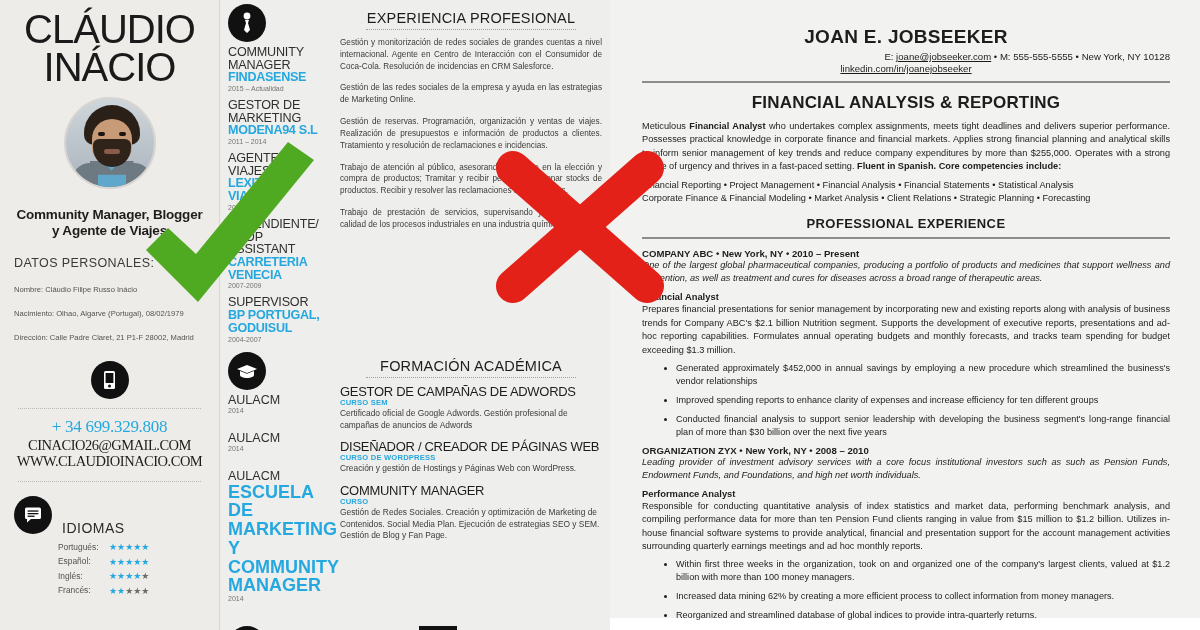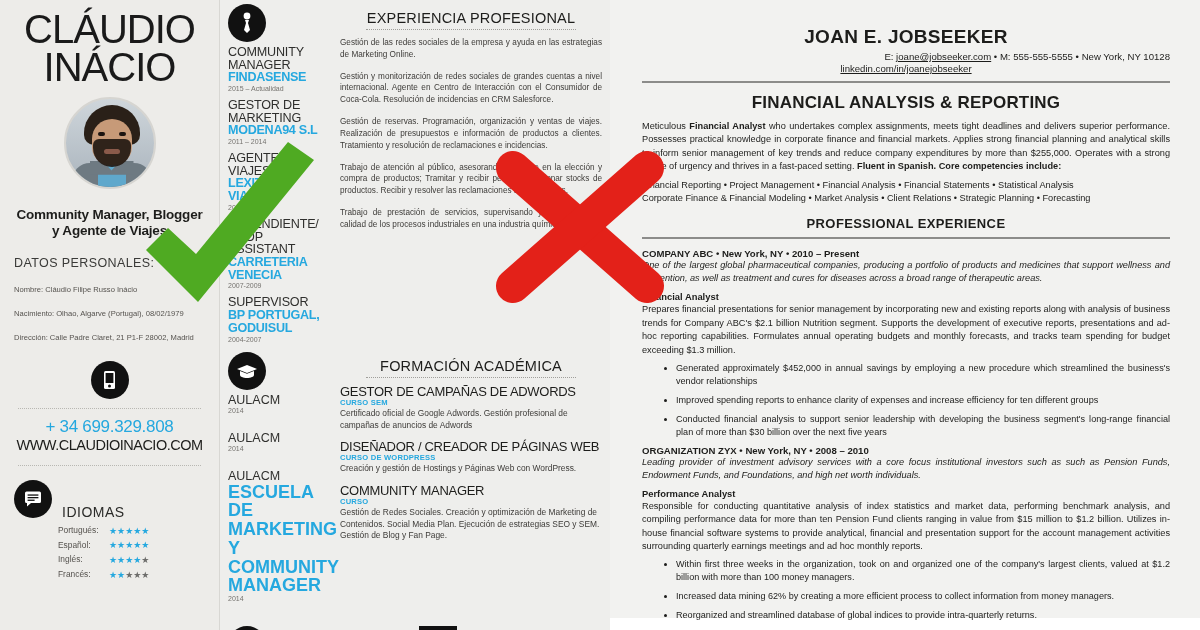--- a/index.html
+++ b/index.html
@@ -45,21 +45,21 @@
   .sec-label { margin-top: 16px; font-size: 12.5px; letter-spacing: .4px; color:#3a3a38; font-weight:500; }
   .pdata { margin-top: 13px; font-size: 7.6px; line-height: 1.75; color: #55524e; }
   .pdata p { margin-bottom: 11px; }
 
   .circ-icon {
     width: 38px; height: 38px; border-radius: 50%; background: #111;
     display: flex; align-items: center; justify-content: center; color: #fff;
   }
   .center-icon { display:flex; justify-content:center; margin-top: 16px; }
   .dashline { border-top: 1px dotted #b9b8b3; margin: 9px 4px 0 4px; }
-  .contact { text-align:center; margin-top: 8px; }
+  .contact { text-align:center; margin-top: 8px; font-family: Liberation Serif, serif; }
   .phone { color: #25a8df; font-size: 17px; font-weight: 500; letter-spacing: -0.3px; }
   .cmail { color: #1d1d1b; font-size: 14.5px; letter-spacing: -0.5px; line-height: 1.12; }
   .idiomas-row { display:flex; align-items:center; gap: 10px; margin-top: 14px; }
   .idiomas-title { font-size: 14px; letter-spacing:.5px; color:#2b2b29; align-self:flex-end; margin-bottom:-2px;}
   .lang-list { margin-top: 6px; padding-left: 44px; font-size: 8.4px; color:#55524e; }
   .lang-row { display:flex; align-items:center; gap:5px; line-height:1.62; }
   .lang-name { width: 46px; }
   .stars { letter-spacing: 0px; font-size: 9px; }
   .st-on { color: #25a8df; }
   .st-off { color: #6d6d6b; }
@@ -163,20 +163,21 @@
               <rect x="1" y="1" width="11" height="18" rx="1.5" fill="#fff"></rect>
               <rect x="2.6" y="3" width="7.8" height="10" fill="#111"></rect>
               <circle cx="6.5" cy="16" r="1.5" fill="#111"></circle>
             </svg>
         </div>
       </div>
 
       <div class="dashline"></div>
       <div class="contact">
         <div class="phone">+ 34 699.329.808</div>
+        <div class="cmail">CINACIO26@GMAIL.COM</div>
         <div class="cmail">WWW.CLAUDIOINACIO.COM</div>
       </div>
       <div class="dashline" style="margin-top:12px"></div>
 
       <div class="idiomas-row">
         <div class="circ-icon">
           <svg width="18" height="16" viewBox="0 0 18 16">
               <path d="M1 2a1.6 1.6 0 011.6-1.6h12.8A1.6 1.6 0 0117 2v8.4a1.6 1.6 0 01-1.6 1.6H7l-4 3.4V12H2.6A1.6 1.6 0 011 10.4z" fill="#fff"></path>
               <rect x="3.6" y="3.4" width="10.8" height="1.3" fill="#111"></rect>
               <rect x="3.6" y="6" width="10.8" height="1.3" fill="#111"></rect>
@@ -240,22 +241,22 @@
                 <div class="exp-title">SUPERVISOR</div>
                 <div class="exp-comp">BP PORTUGAL, GODUISUL</div>
                 <div class="exp-date">2004-2007</div>
               </div>
             </div>
         </div>
         <div class="blk-right">
           <div class="sect-head">EXPERIENCIA PROFESIONAL</div>
           <div class="sect-dots"></div>
           <div id="exp-right">
+              <div class="exp-desc">Gestión y monitorización de redes sociales de grandes cuentas a nivel internacional. Agente en Centro de Interacción con el Consumidor de Coca-Cola. Resolución de incidencias en CRM Salesforce.</div>
               <div class="exp-desc">Gestión de las redes sociales de la empresa y ayuda en las estrategias de Marketing Online.</div>
-              <div class="exp-desc">Gestión y monitorización de redes sociales de grandes cuentas a nivel internacional. Agente en Centro de Interacción con el Consumidor de Coca-Cola. Resolución de incidencias en CRM Salesforce.</div>
               <div class="exp-desc">Gestión de reservas. Programación, organización y ventas de viajes. Realización de presupuestos e información de productos a clientes. Tratamiento y resolución de reclamaciones e incidencias.</div>
               <div class="exp-desc">Trabajo de atención al público, asesorando al cliente en la elección y compra de productos; Tramitar y recibir pedidos. Gestionar stocks de productos. Recibir y resolver las reclamaciones de los clientes.</div>
               <div class="exp-desc">Trabajo de prestación de servicios, supervisando y controlando la calidad de los procesos industriales en una industria química.</div>
             </div>
         </div>
       </div>
 
       <div class="blk" style="margin-top:2px">
         <div class="blk-left">
           <div class="circ-icon">

